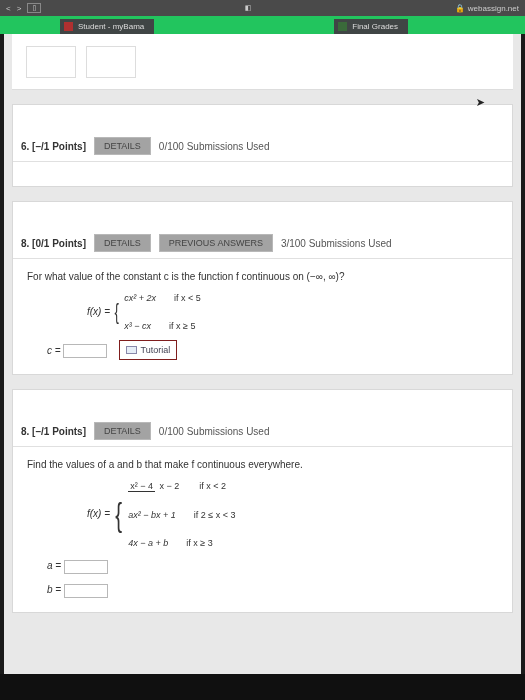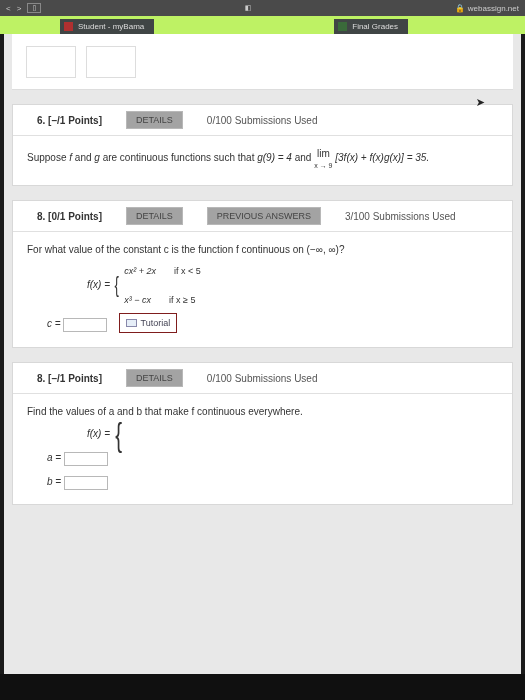--- a/index.html
+++ b/index.html
@@ -21,21 +21,21 @@
     padding: 0 6px;
     color: #ccc;
     font-size: 8px;
   }
   .topbar-left { display: flex; align-items: center; gap: 6px; }
   .topbar-icon { width: 14px; height: 10px; border: 1px solid #888; display: flex; align-items: center; justify-content: center; font-size: 7px;}
   .topbar-right { display: flex; align-items: center; gap: 3px; }
   .lock { font-size: 8px; color: #bbb; }
   .tabs-row {
     height: 18px;
-    background: #bef264;
+    background: #22c55e;
     display: flex;
     align-items: flex-end;
     padding-left: 60px;
     gap: 180px;
   }
   .tab {
     background: #404545;
     color: #ddd;
     font-size: 8px;
     padding: 3px 10px 3px 18px;
@@ -72,25 +72,26 @@
   }
   .ghost-box{width:50px;height:32px;border:1px solid #ddd;}
   .question {
     background: #fff;
     margin: 14px 8px 0 8px;
     border: 1px solid #d8d8d8;
   }
   .qhead {
     display: flex;
     align-items: center;
-    gap: 24px;
-    padding: 6px 24px;
+    gap: 8px;
+    padding: 6px 8px;
     border-bottom: 1px solid #e0e0e0;
     color: #333;
     font-size: 10px;
+    margin-top: 26px;
   }
   .qpts { font-weight: bold; }
   .btn {
     background: #a3a3a3;
     border: 1px solid #b8b8b8;
     color: #444;
     padding: 3px 9px;
     font-size: 9px;
     cursor: pointer;
   }
@@ -175,32 +176,20 @@
 
   <span class="cursor">➤</span>
 
   <div class="question">
     <div class="qhead">
       <span class="qpts">6. [–/1 Points]</span>
       <button class="btn">DETAILS</button>
       <span class="subs">0/100 Submissions Used</span>
     </div>
     <div class="qbody">
-      <div>
-        <span>Suppose </span><i class="var">f</i>
-        <span> and </span><i class="var">g</i>
-        <span> are continuous functions such that </span>
-        <i class="var">g(9) = 4</i>
-        <span> and </span>
-        <span class="lim-wrap">
-          <span>lim</span>
-          <span class="lim-sub">x → 9</span>
-        </span>
-        <i class="var">[3f(x) + f(x)g(x)] = 35.</i>
-      </div>
     </div>
   </div>
 
   <div class="question">
     <div class="qhead">
       <span class="qpts">8. [0/1 Points]</span>
       <button class="btn">DETAILS</button>
       <button class="btn">PREVIOUS ANSWERS</button>
       <span class="subs">3/100 Submissions Used</span>
     </div>
@@ -239,20 +228,37 @@
       <span class="qpts">8. [–/1 Points]</span>
       <button class="btn">DETAILS</button>
       <span class="subs">0/100 Submissions Used</span>
     </div>
     <div class="qbody">
       <div>Find the values of a and b that make f continuous everywhere.</div>
       <div class="math-line" style="padding-left:60px;">
         <i class="var">f(x) = </i>
         <span class="piecewise">
           <span class="brace lg">{</span>
+          <span class="pieces">
+            <span class="row2">
+              <span class="frac">
+                <span class="num">x² − 4</span>
+                <span class="den">x − 2</span>
+              </span>
+              <span class="cond">if x &lt; 2</span>
+            </span>
+            <span class="row2">
+                <i class="var">ax² − bx + 1</i>
+                <span class="cond">if 2 ≤ x &lt; 3</span>
+              </span>
+            <span class="row2">
+                <i class="var">4x − a + b</i>
+                <span class="cond">if x ≥ 3</span>
+              </span>
+          </span>
         </span>
       </div>
       <div class="inputs-row" style="padding-left:20px;">
         <i class="var">a = </i>
         <span class="answer-box"></span>
       </div>
       <div class="inputs-row" style="padding-left:20px;">
         <i class="var">b = </i>
         <span class="answer-box"></span>
       </div>

